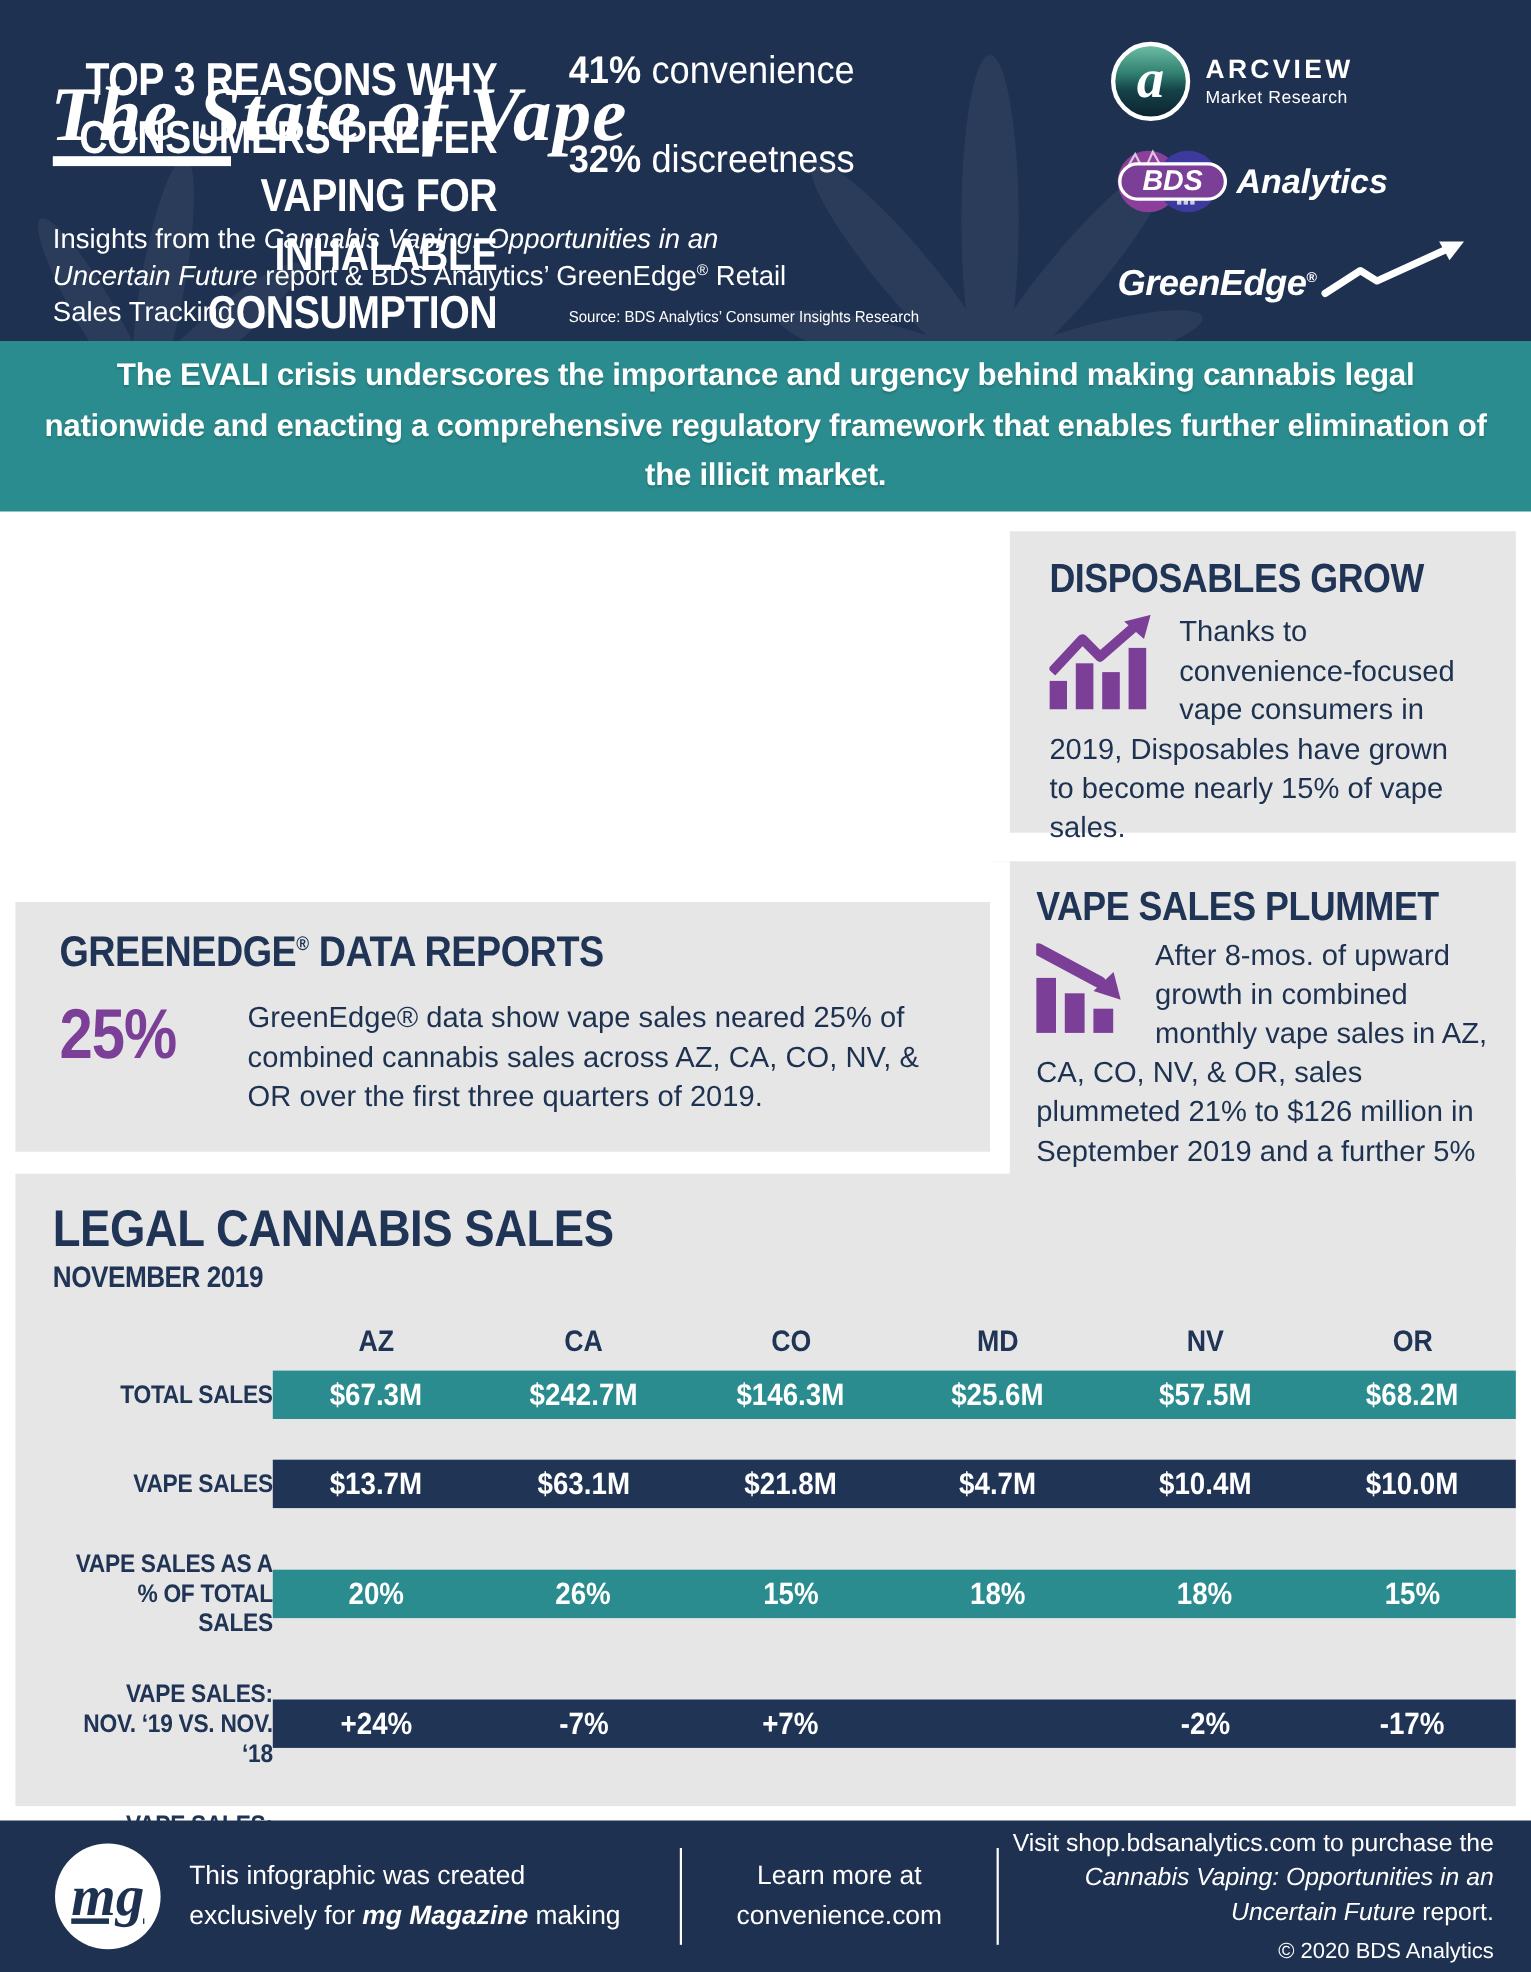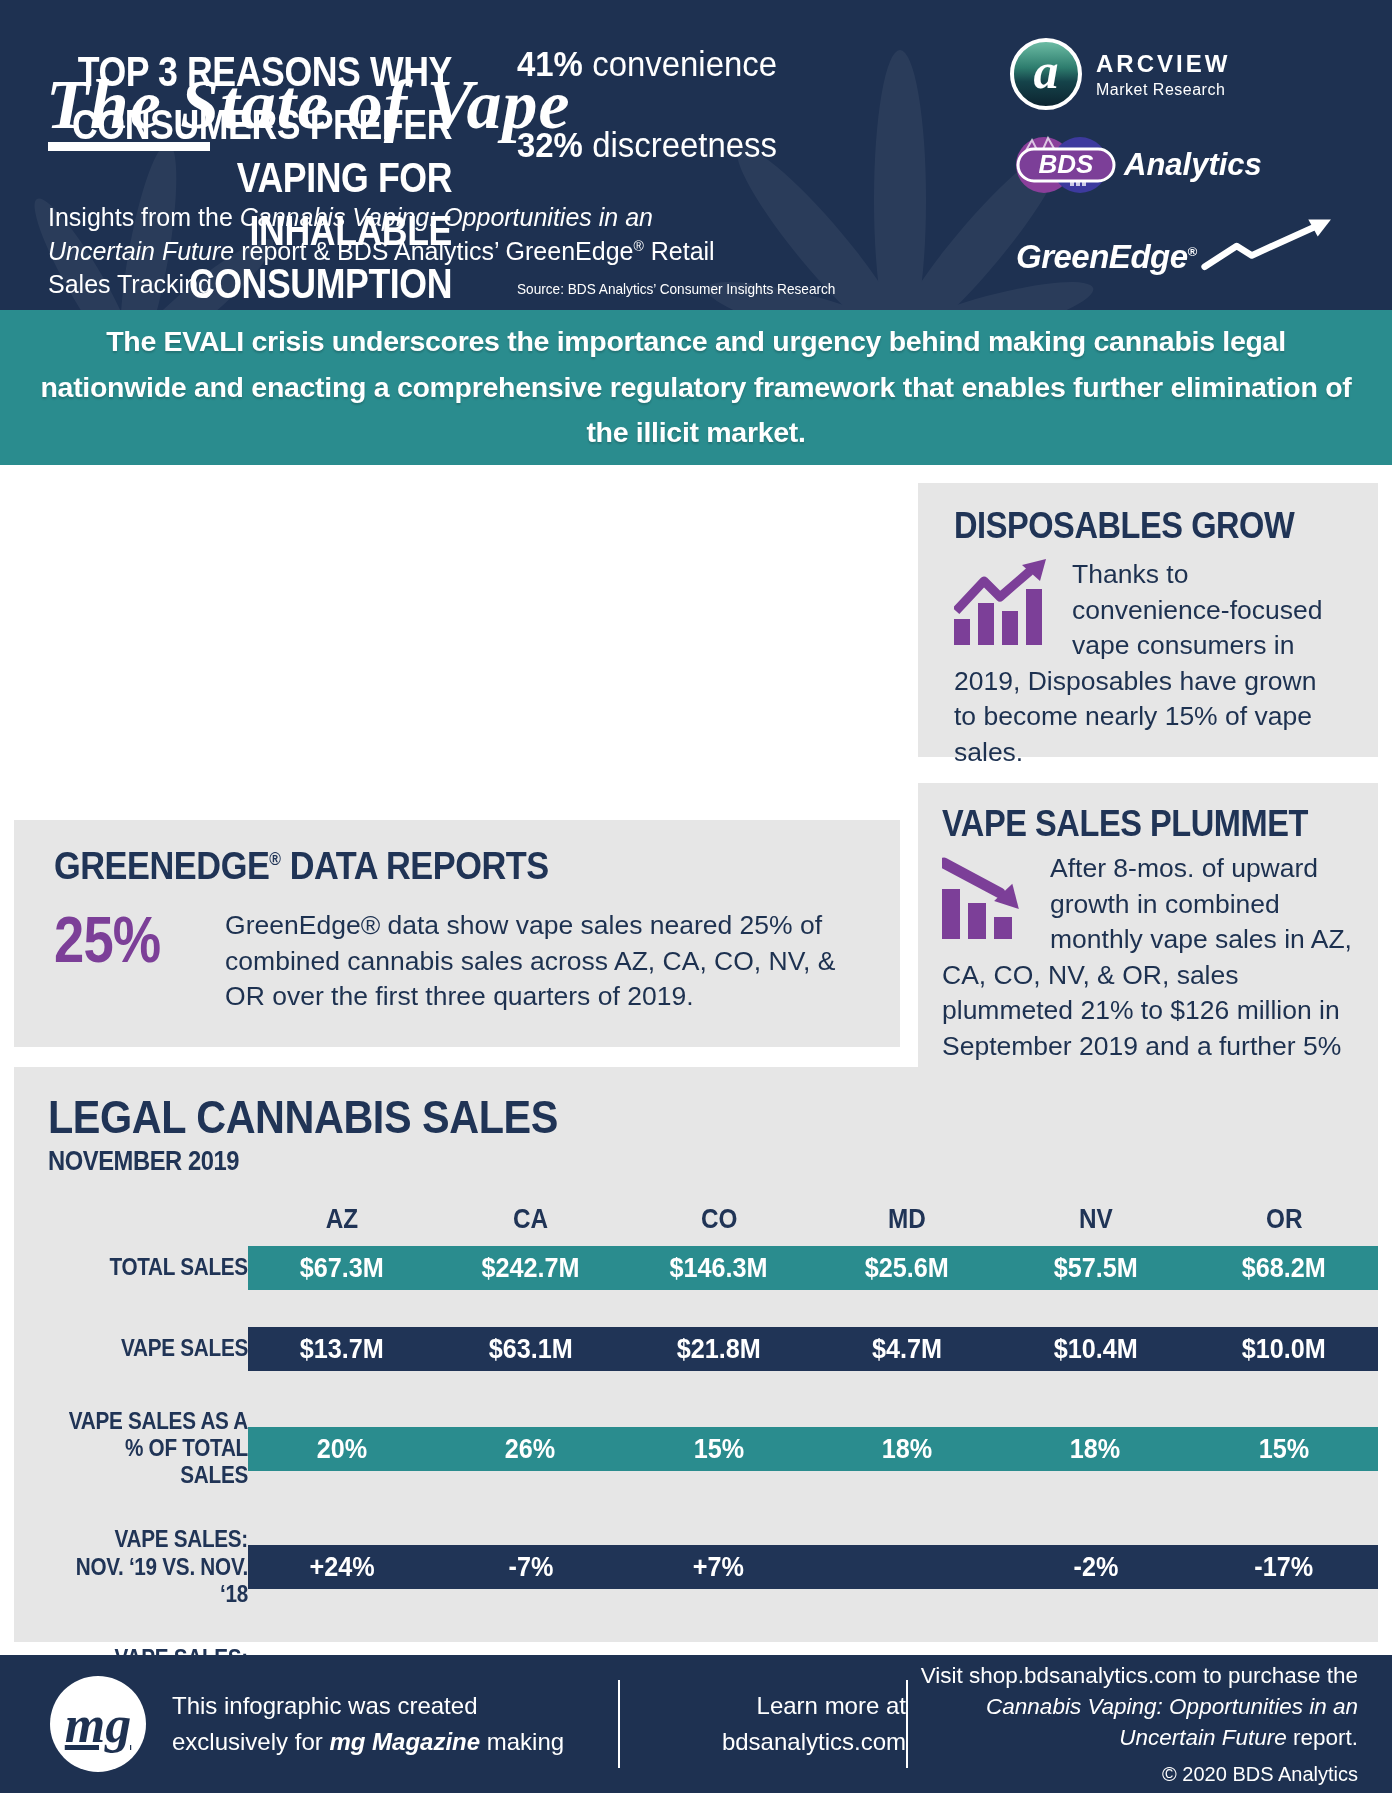--- a/index.html
+++ b/index.html
@@ -85,21 +85,21 @@
 
   
   .footer{position:absolute;left:0;top:1655px;width:1392px;height:138px;background:#1e3151;
           display:flex;align-items:center;}
   .mg-circle{width:96px;height:96px;border-radius:50%;background:#ffffff;flex:none;
              display:flex;align-items:center;justify-content:center;margin-left:50px;text-decoration:underline;}
   .mg-m{font-family:"Liberation Serif",serif;font-style:italic;font-weight:700;font-size:52px;color:#1e3151;}
   .f-created{margin-left:26px;width:410px;color:#ffffff;font-size:24px;line-height:1.5;}
   .f-div{width:2px;height:88px;background:#ffffff;flex:none;}
   .d1{margin-left:36px;}
-  .f-learn{width:286px;text-align:right;color:#ffffff;font-size:24px;line-height:1.5;}
+  .f-learn{width:286px;text-align:center;color:#ffffff;font-size:24px;line-height:1.5;}
   .f-note{flex:1;text-align:right;color:#ffffff;font-size:22.5px;line-height:1.38;padding-right:34px;}
   .f-copy{font-size:20px;margin-top:8px;}
   .it{font-style:italic;}
   .bld-it{font-style:italic;font-weight:700;}
 </style>
 </head>
 <body>
 
 <div class="page">
 
@@ -359,21 +359,21 @@
       </div>
     </div>
   </div>
 
   <div class="footer">
     <div class="mg-circle">
       <span class="mg-m">mg</span>
     </div>
     <p class="f-created"><span>This infographic was created exclusively for </span><span class="bld-it">mg Magazine</span><span> making</span></p>
     <div class="f-div d1"></div>
-    <p class="f-learn"><span>Learn more at</span><br><span>bdsanalytics.com</span></p>
+    <p class="f-learn"><span>Learn more at</span><br><span>convenience.com</span></p>
     <div class="f-div"></div>
     <div class="f-note">
       <div><span>Visit shop.bdsanalytics.com to purchase the </span><span class="it">Cannabis Vaping: Opportunities in an Uncertain Future</span><span> report.</span></div>
       <div class="f-copy">© 2020 BDS Analytics</div>
     </div>
   </div>
 
 </div>
 
 </body></html>

